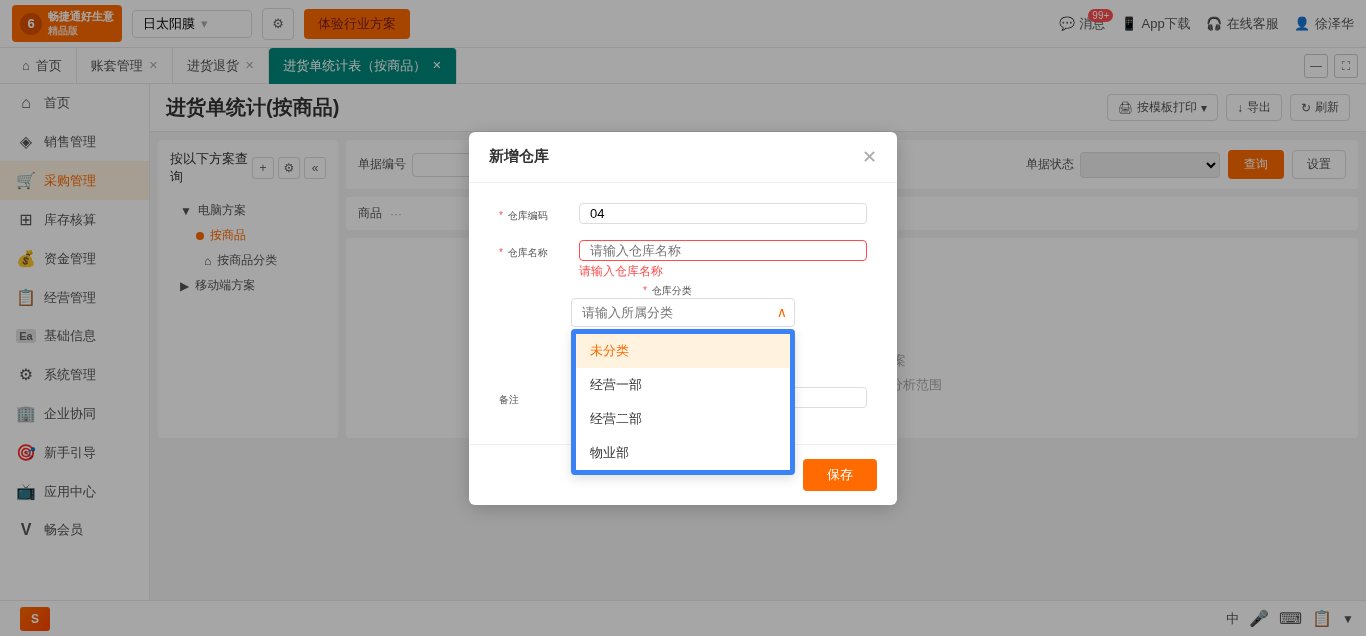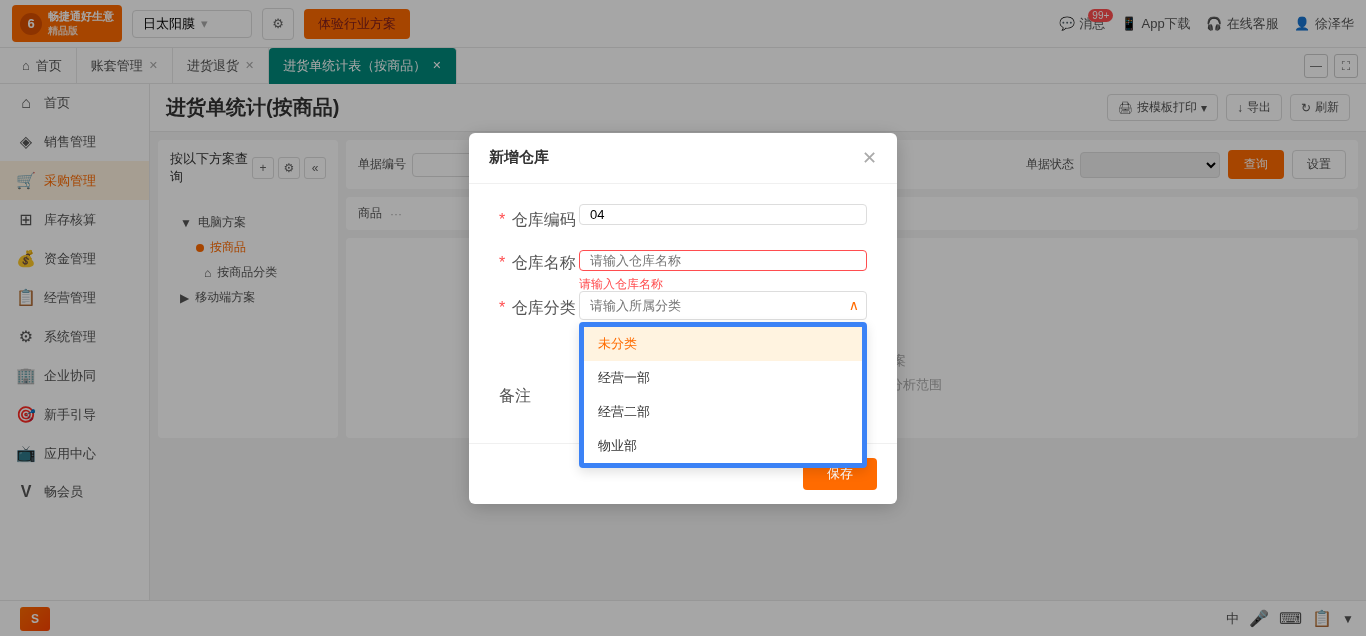--- a/index.html
+++ b/index.html
@@ -161,21 +161,21 @@
     .page-title { font-size: 20px; font-weight: bold; color: #333; }
     .page-actions { display: flex; gap: 8px; align-items: center; }
     .page-action-btn {
       display: flex; align-items: center; gap: 4px;
       border: 1px solid #ddd; border-radius: 4px;
       padding: 4px 10px; cursor: pointer; color: #555; background: #fff; font-size: 12px;
     }
     .filter-title {
       font-size: 13px;
       color: #333;
-      margin-bottom: 24px;
+      margin-bottom: 12px;
       display: flex;
       align-items: center;
       gap: 1px;
     }
     .filter-btn { width: 22px; height: 22px; border: 1px solid #ddd; border-radius: 3px; display: flex; align-items: center; justify-content: center; cursor: pointer; color: #666; font-size: 12px; background: #fff; }
     .filter-tree { margin-left: 10px; }
     .tree-item { display: flex; align-items: center; gap: 6px; padding: 4px 0; cursor: pointer; color: #555; font-size: 12px; }
     .tree-item.active { color: #ff6b00; }
     .form-label { color: #555; font-size: 12px; white-space: nowrap; }
     .form-input {
@@ -227,21 +227,21 @@
     .modal-footer { padding: 14px 20px; border-top: 1px solid #f0f0f0; display: flex; justify-content: flex-end; gap: 10px; }
 
     .form-field {
       display: flex;
       align-items: flex-start;
       margin-bottom: 16px;
       position: relative;
     }
     .field-label {
       width: 80px;
-      font-size: 16px;
+      font-size: 10px;
       color: #555;
       padding-top: 6px;
       flex-shrink: 0;
     }
     .required-star { color: #ff4d4f; margin-right: 2px; }
     .field-input {
       flex: 1;
       border: 1px solid #ddd;
       border-radius: 4px;
       padding: 2px 10px;
@@ -406,20 +406,24 @@
       <span class="sidebar-icon">⊞</span>
       <span>库存核算</span>
     </div>
     <div class="sidebar-item">
       <span class="sidebar-icon">💰</span>
       <span>资金管理</span>
     </div>
     <div class="sidebar-item">
       <span class="sidebar-icon">📋</span>
       <span>经营管理</span>
+    </div>
+    <div class="sidebar-item">
+      <span class="sidebar-icon" style="font-size:11px;font-weight:bold;color:#666;background:#e0e0e0;border-radius:3px;padding:1px 3px;">Ea</span>
+      <span>基础信息</span>
     </div>
     <div class="sidebar-item">
       <span class="sidebar-icon">⚙</span>
       <span>系统管理</span>
     </div>
     <div class="sidebar-item">
       <span class="sidebar-icon">🏢</span>
       <span>企业协同</span>
     </div>
     <div class="sidebar-item">
@@ -565,21 +569,21 @@
         <div style="display:flex;align-items:center;width:100%;">
           <div class="field-label">
             <span class="required-star">*</span>
             <span>仓库名称</span>
           </div>
           <input class="field-input error" type="text" style="flex: 1 1 0%;" placeholder="请输入仓库名称">
         </div>
         <div class="error-msg">请输入仓库名称</div>
       </div>
 
-      <div class="form-field" style="align-items:center;margin-top:17px;">
+      <div class="form-field" style="align-items:center;margin-top:17px;flex-direction:column;">
         <div class="field-label">
           <span class="required-star">*</span>
           <span>仓库分类</span>
         </div>
         <div class="category-input-wrapper">
           <input class="category-input" type="text" placeholder="请输入所属分类" style="">
           <span class="category-arrow">∧</span>
           
           <div class="dropdown-list">
             <div class="dropdown-item selected">未分类</div>

